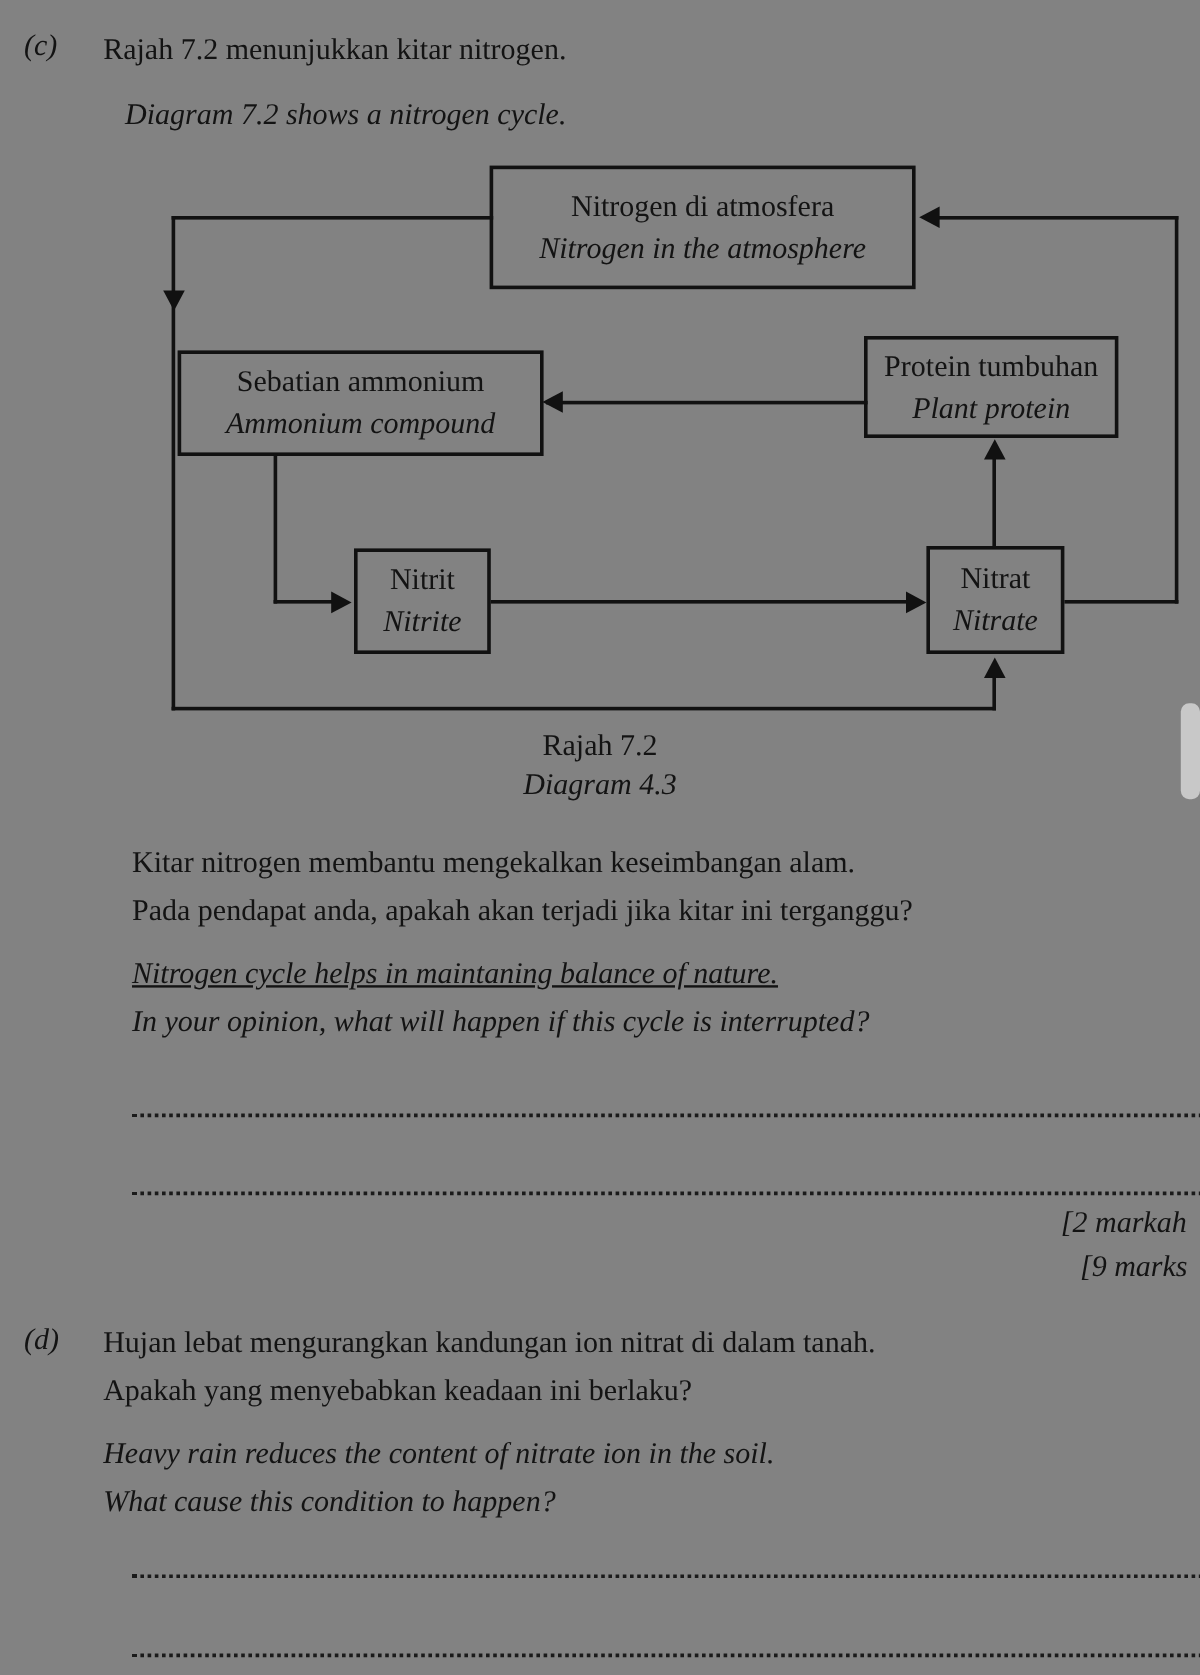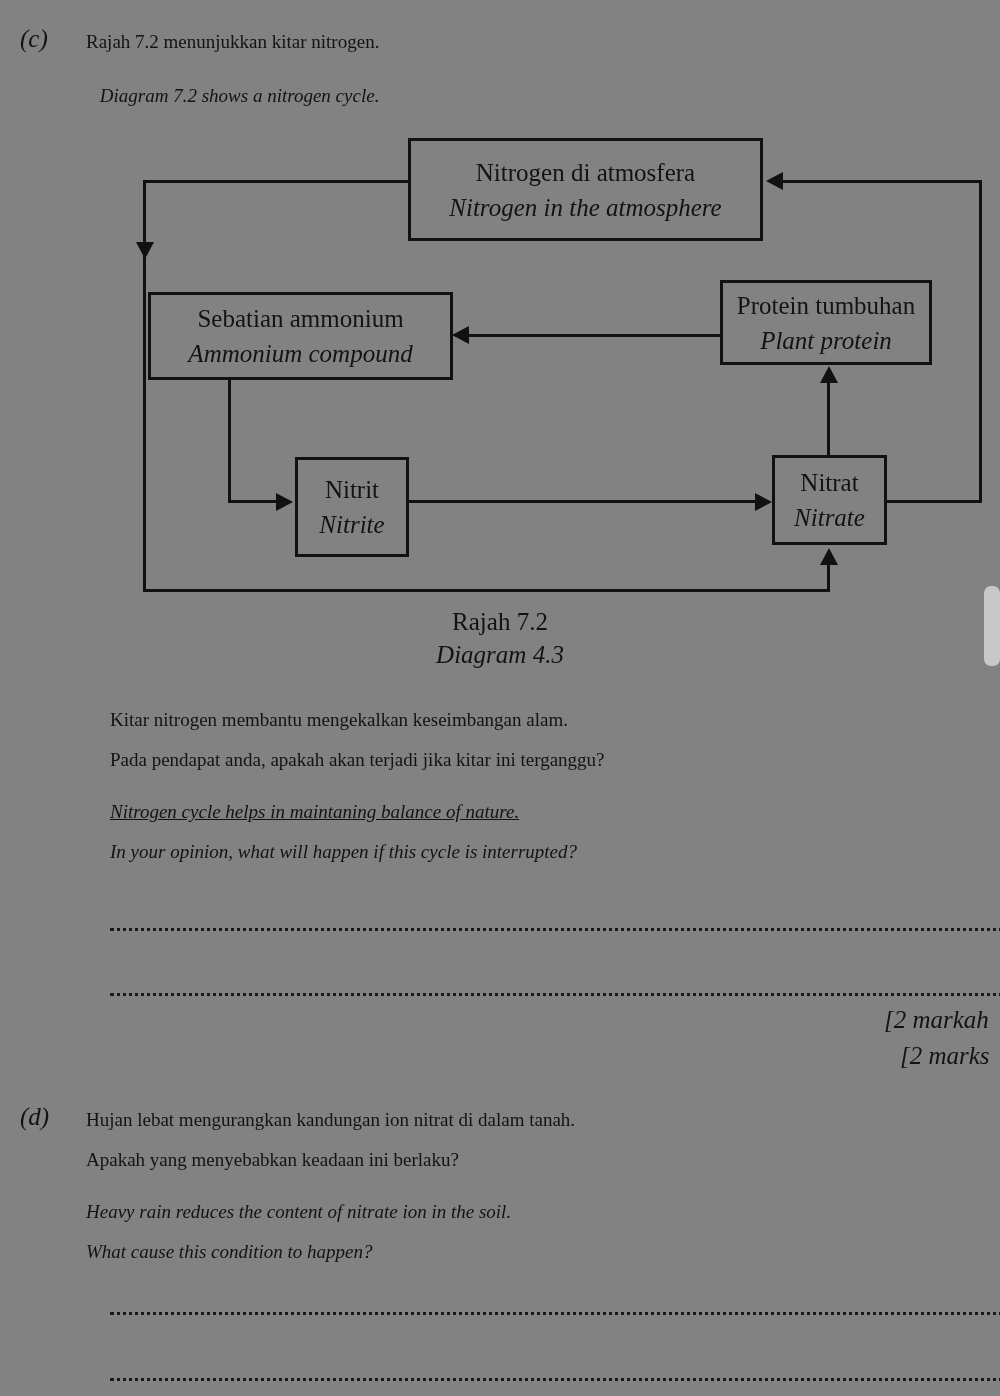--- a/index.html
+++ b/index.html
@@ -15,21 +15,21 @@
   }
   .page { position: relative; width: 1000px; height: 1396px; }
 
   
   .qrow { position: absolute; display: flex; align-items: flex-start; }
   .qlabel {
     width: 66px; flex: none;
     font-style: italic; font-size: 25px; line-height: 34px;
     text-align: left;
   }
-  .qbody { font-size: 19px; line-height: 40px; }
+  .qbody { font-size: 25px; line-height: 40px; }
   .malay  { font-style: normal; }
   .eng    { font-style: italic; }
 
   
   .diagram { position: absolute; left: 0; top: 130px; width: 1000px; height: 480px; }
   .dbox {
     position: absolute;
     border: 3px solid #111;
     background: transparent;
     display: flex; flex-direction: column;
@@ -100,21 +100,21 @@
     <div class="dbox" style="left:148px; top:162px; width:305px; height:88px;">
       <span class="t1">Sebatian ammonium</span>
       <span class="t2">Ammonium compound</span>
     </div>
 
     <div class="dbox" style="left:720px; top:150px; width:212px; height:85px;">
       <span class="t1">Protein tumbuhan</span>
       <span class="t2">Plant protein</span>
     </div>
 
-    <div class="dbox" style="left:295px; top:327px; width:114px; height:100px;">
+    <div class="dbox" style="left:295px; top:327px; width:114px; height:88px;">
       <span class="t1">Nitrit</span>
       <span class="t2">Nitrite</span>
     </div>
 
     <div class="dbox" style="left:772px; top:325px; width:115px; height:90px;">
       <span class="t1">Nitrat</span>
       <span class="t2">Nitrate</span>
     </div>
 
     <div class="ln lnh" style="left:143px; top:50px; width:268px;"></div>
@@ -155,21 +155,21 @@
       <div class="malay">Pada pendapat anda, apakah akan terjadi jika kitar ini terganggu?</div>
       <div class="eng" style="margin-top:12px;text-decoration:underline;">Nitrogen cycle helps in maintaning balance of nature.</div>
       <div class="eng">In your opinion, what will happen if this cycle is interrupted?</div>
     </div>
   </div>
 
   <div class="dots" style="left:110px; top:928px; width:900px;"></div>
   <div class="dots" style="left:110px; top:993px; width:900px;"></div>
 
   <div class="marks" style="left:884px; top:1002px;">[2 markah</div>
-  <div class="marks" style="left:900px; top:1038px;">[2 marks</div>
+  <div class="marks" style="left:900px; top:1038px;">[9 marks</div>
 
   <div class="qrow" style="left:20px; top:1100px; width:940px;">
     <div class="qlabel">(d)</div>
     <div class="qbody">
       <div class="malay">Hujan lebat mengurangkan kandungan ion nitrat di dalam tanah.</div>
       <div class="malay">Apakah yang menyebabkan keadaan ini berlaku?</div>
       <div class="eng" style="margin-top:12px;">Heavy rain reduces the content of nitrate ion in the soil.</div>
       <div class="eng">What cause this condition to happen?</div>
     </div>
   </div>

